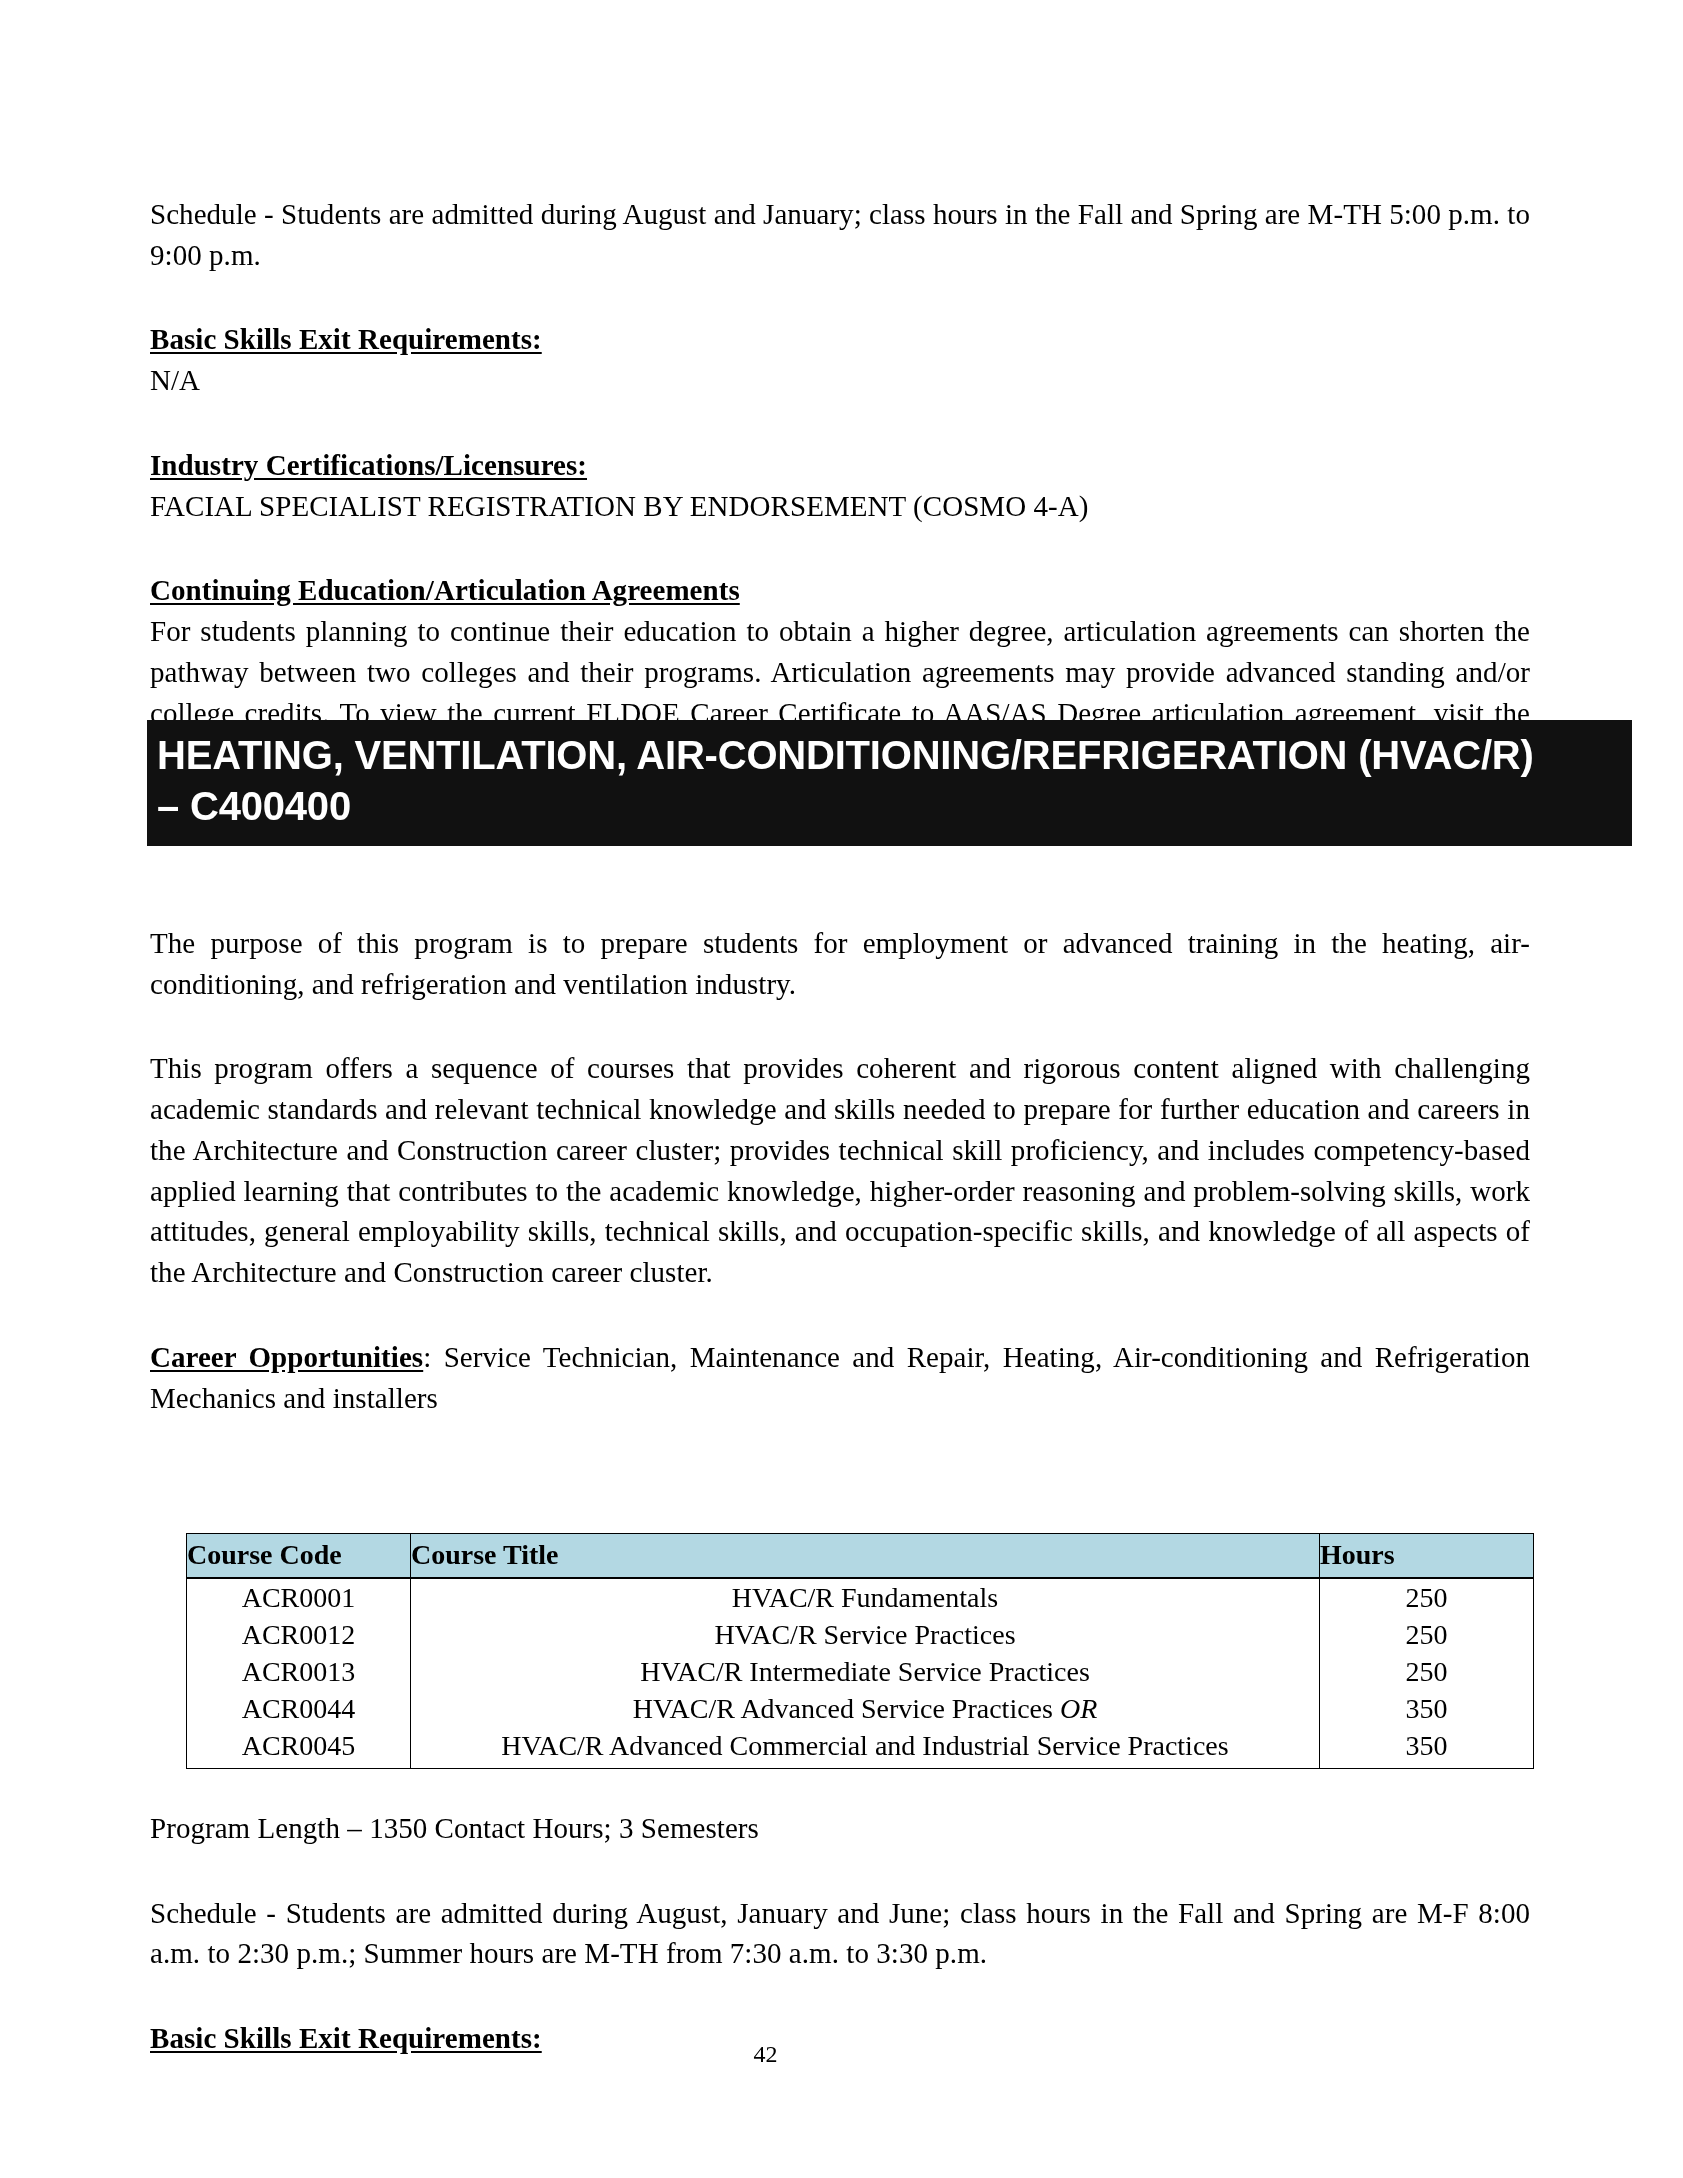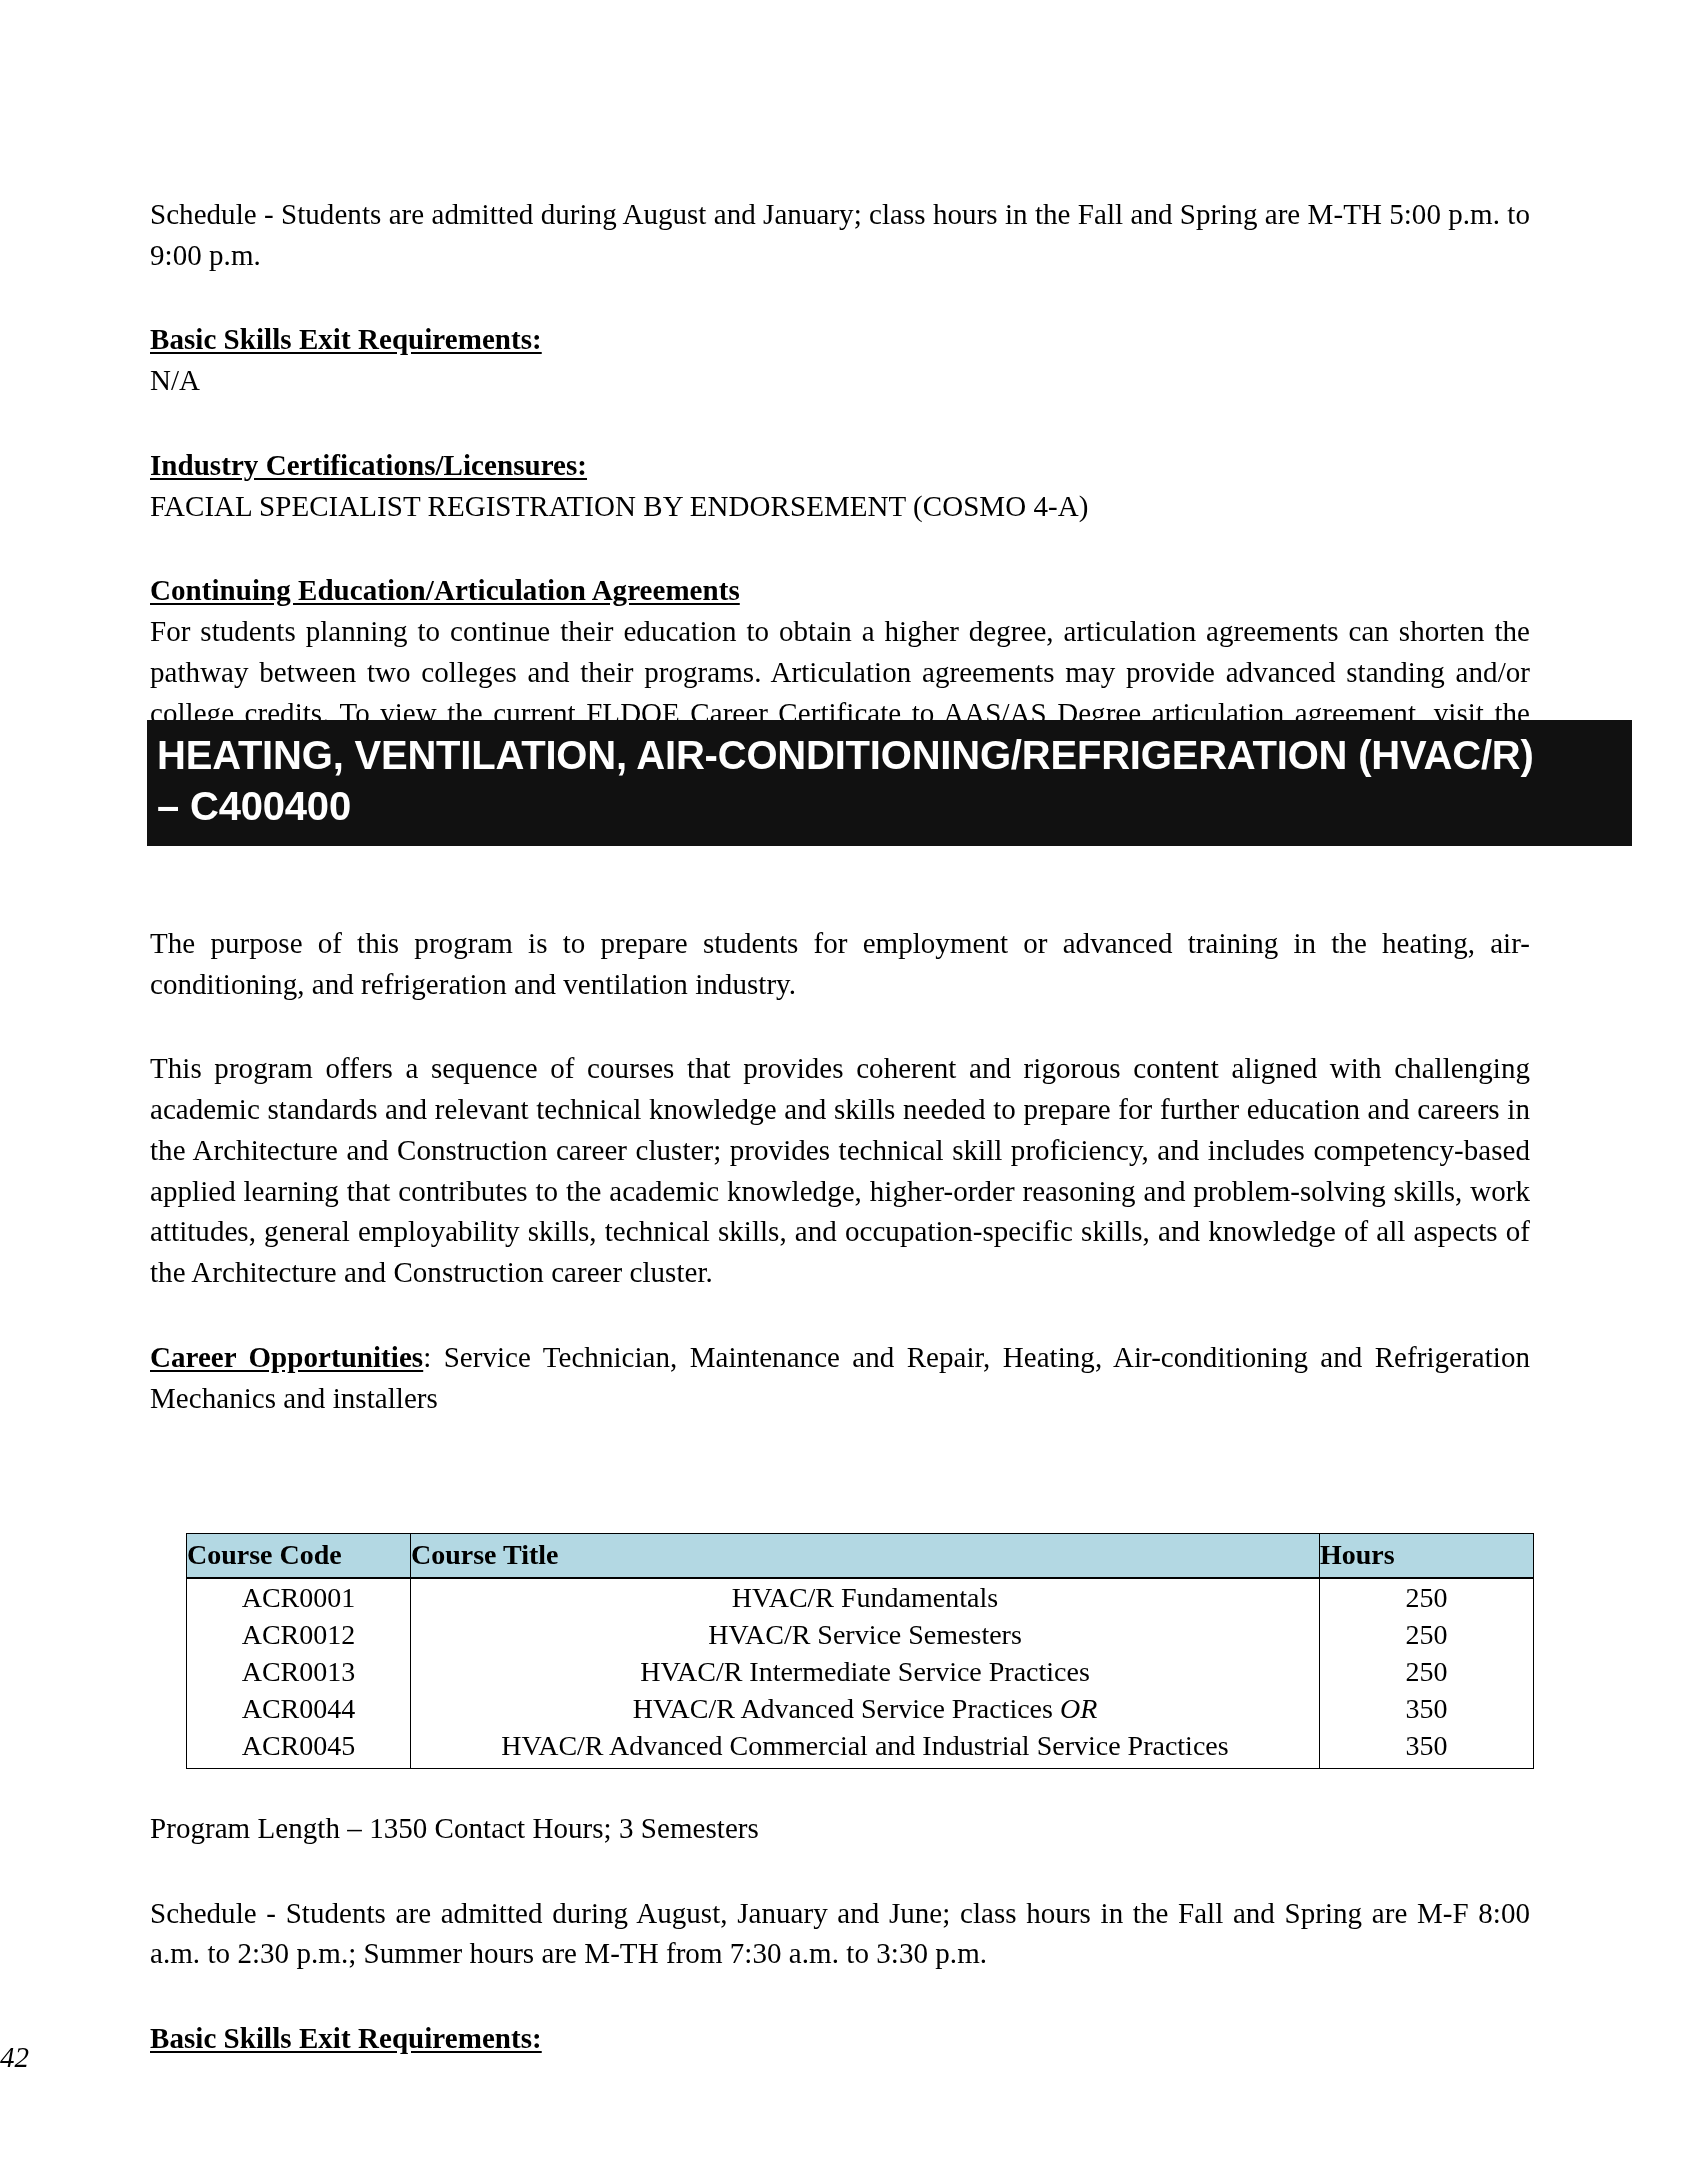--- a/index.html
+++ b/index.html
@@ -135,23 +135,22 @@
     left: 150px;
     top: 1808px;
     width: 1380px;
   }
 
   .page-number {
     position: absolute;
     left: 0;
     top: 2041px;
     width: 1531px;
-    text-align: left;
-    font-size: 29px;
-    font-style: italic;
+    text-align: center;
+    font-size: 24px;
   }
 </style>
 </head>
 <body>
 
 <div class="page">
 
   <div class="content">
 
     <p class="body-text"><span class="lbl-bold">Schedule</span><span> - </span><span>Students are admitted during August and January; class hours in the Fall and Spring are M-TH 5:00 p.m. to 9:00 p.m.</span></p>
@@ -202,21 +201,21 @@
         </tr>
       </thead>
       <tbody>
         <tr>
           <td>ACR0001</td>
           <td><span>HVAC/R Fundamentals</span><span class="or-tag"></span></td>
           <td>250</td>
         </tr>
         <tr>
           <td>ACR0012</td>
-          <td><span>HVAC/R Service Semesters</span><span class="or-tag"></span></td>
+          <td><span>HVAC/R Service Practices</span><span class="or-tag"></span></td>
           <td>250</td>
         </tr>
         <tr>
           <td>ACR0013</td>
           <td><span>HVAC/R Intermediate Service Practices</span><span class="or-tag"></span></td>
           <td>250</td>
         </tr>
         <tr>
           <td>ACR0044</td>
           <td><span>HVAC/R Advanced Service Practices  </span><span class="or-tag">OR</span></td>

